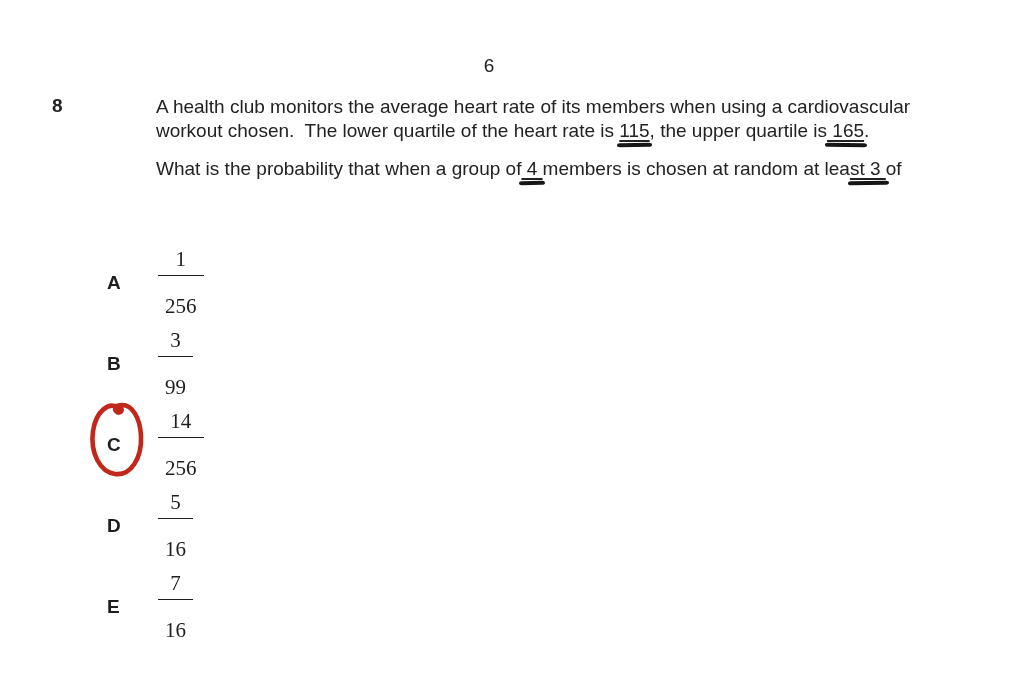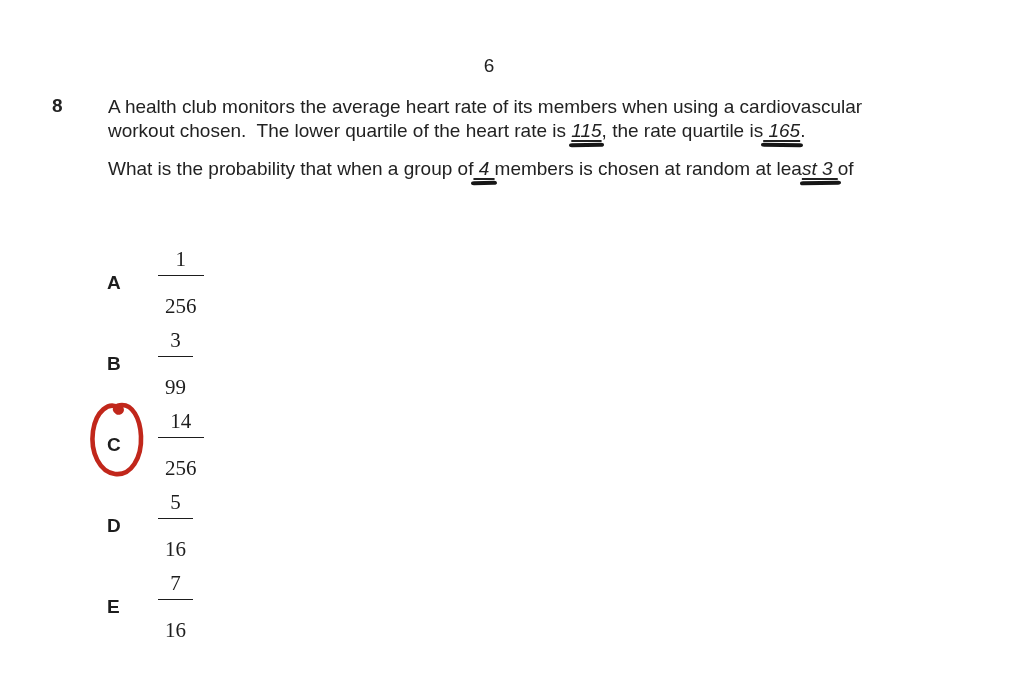--- a/index.html
+++ b/index.html
@@ -39,30 +39,30 @@
 
   
   .para {
     position: absolute;
     left: 108px;
     font-size: 19px;
     line-height: 23.5px;
   }
   .para-1 { top: 95px; }
   .para-2 { top: 157px; }
-  .text-line { white-space: pre; }
+  .text-line { white-space: pre; margin-left: 48px; }
 
   
   .u {
     text-decoration: underline;
     text-decoration-thickness: 1.5px;
     text-underline-offset: 3px;
   }
   
-  .hand { position: relative; font-style: italic; }
+  .hand { position: relative; }
   .hand::after {
     content: "";
     position: absolute;
     left: -2px;
     right: -3px;
     bottom: -6px;
     height: 4px;
     background: var(--hand-color);
     border-radius: 3px/2px;
     transform: rotate(-0.7deg);
@@ -110,21 +110,21 @@
 <body>
 
 <div id="page" style="--hand-color: #161616;">
 
   <div class="page-number">6</div>
 
   <div class="q-number">8</div>
 
   <div class="para para-1">
     <div class="text-line"><span>A health club monitors the average heart rate of its members when using a cardiovascular</span></div>
-    <div class="text-line"><span>workout chosen.  The lower quartile of the heart rate is </span><span class="u hand">115</span><span>, the rate quartile is</span><span class="u hand tilt-dn"> 165</span><span>.</span></div>
+    <div class="text-line"><span>workout chosen.  The lower quartile of the heart rate is </span><span class="u hand">115</span><span>, the upper quartile is</span><span class="u hand tilt-dn"> 165</span><span>.</span></div>
   </div>
 
   <div class="para para-2">
     <div class="text-line"><span>What is the probability that when a group of</span><span class="u hand tilt-up"> 4 </span><span>members is chosen at random at lea</span><span class="u hand tilt-up">st 3 </span><span>of</span></div>
   </div>
 
   <div class="options">
 
     <div class="opt">
       <span class="opt-letter">A</span>

